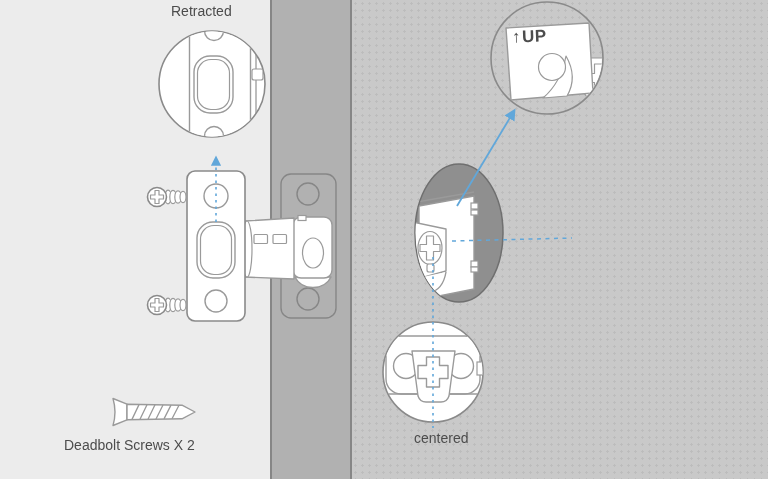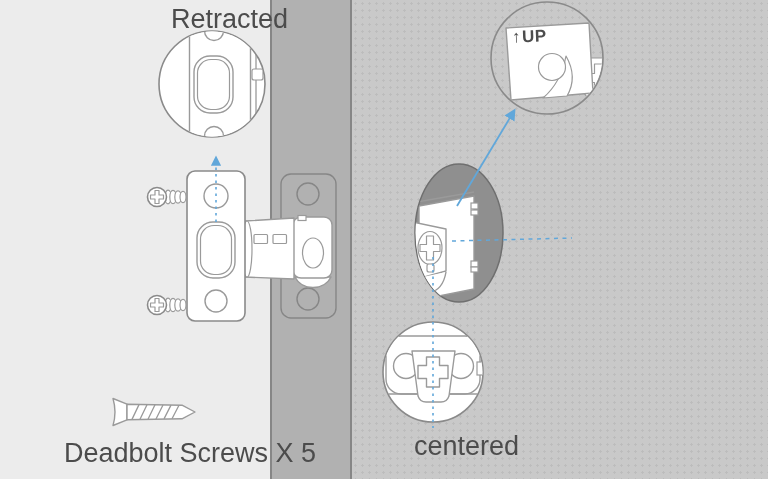--- a/index.html
+++ b/index.html
@@ -29,21 +29,21 @@
   .wh2{fill:var(--white); stroke:var(--line); stroke-width:1.2;}
   .nf{fill:none; stroke:var(--line); stroke-width:1.3;}
   .ring{fill:var(--white); stroke:var(--ring); stroke-width:1.6;}
   .ringo{fill:none; stroke:var(--ring); stroke-width:1.6;}
   .graypart{fill:var(--door); stroke:var(--door-edge); stroke-width:1.4;}
   .borefill{fill:var(--bore); stroke:var(--bore-edge); stroke-width:1.5;}
   .bdash{stroke:var(--accent); stroke-width:1.6; fill:none; stroke-dasharray:2.5 4;}
   .bdash2{stroke:var(--accent); stroke-width:1.5; fill:none; stroke-dasharray:4 4.5;}
   .bline{stroke:var(--accent); stroke-width:1.8; fill:none;}
   .rj{stroke-linejoin:round;}
-  .label{position:absolute; color:var(--text); font-size:27px; line-height:1.2; white-space:nowrap;}
+  .label{position:absolute; color:var(--text); font-size:14px; line-height:1.2; white-space:nowrap;}
   .label-retracted{left:171px; top:3px;}
   .label-screws{left:64px; top:437px;}
   .label-centered{left:414px; top:430px;}
   .label-up{left:512px; top:27px; font-size:17px; font-weight:700; letter-spacing:.5px; transform:rotate(-2deg);}
   .label-up .arrow{font-weight:400; margin-right:1px;}
 </style>
 </head>
 <body>
 
 <div class="stage">
@@ -177,21 +177,21 @@
         <path class="wh2 rj" d="M594.5,64 h9 v9.5 h9.5 v9 h-9.5 v9.5 h-9 v-9.5 h-9.5 v-9 h9.5 Z"></path>
         <path class="wh rj" d="M506,28 L589,23 L593,93 L511,100 Z"></path>
         <path class="wh2 rj" d="M566,56 C574,70 574,84 567,96 L543,98 C557,86 563,72 566,56 Z"></path>
         <circle class="wh2" cx="552" cy="67" r="13.5"></circle>
       </g>
     </g>
   </svg>
 
   <div class="label label-retracted">Retracted</div>
 
-  <div class="label label-screws">Deadbolt Screws X 5</div>
+  <div class="label label-screws">Deadbolt Screws X 2</div>
 
   <div class="label label-up">
     <span class="arrow">↑</span><span>UP</span>
   </div>
 
   <div class="label label-centered">centered</div>
 
 </div>
 
 </body></html>

